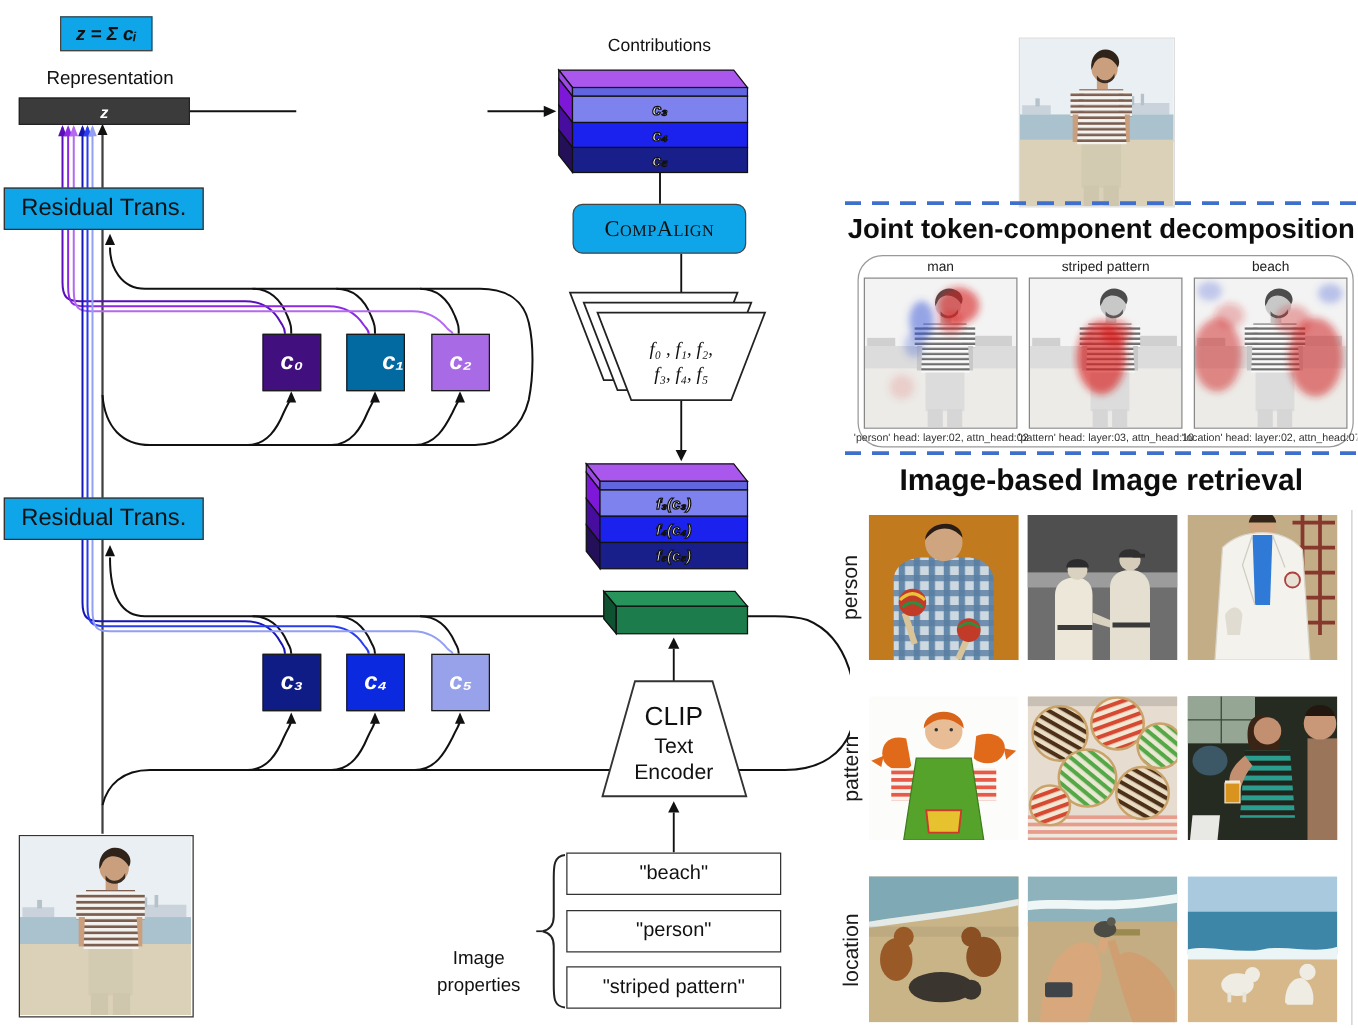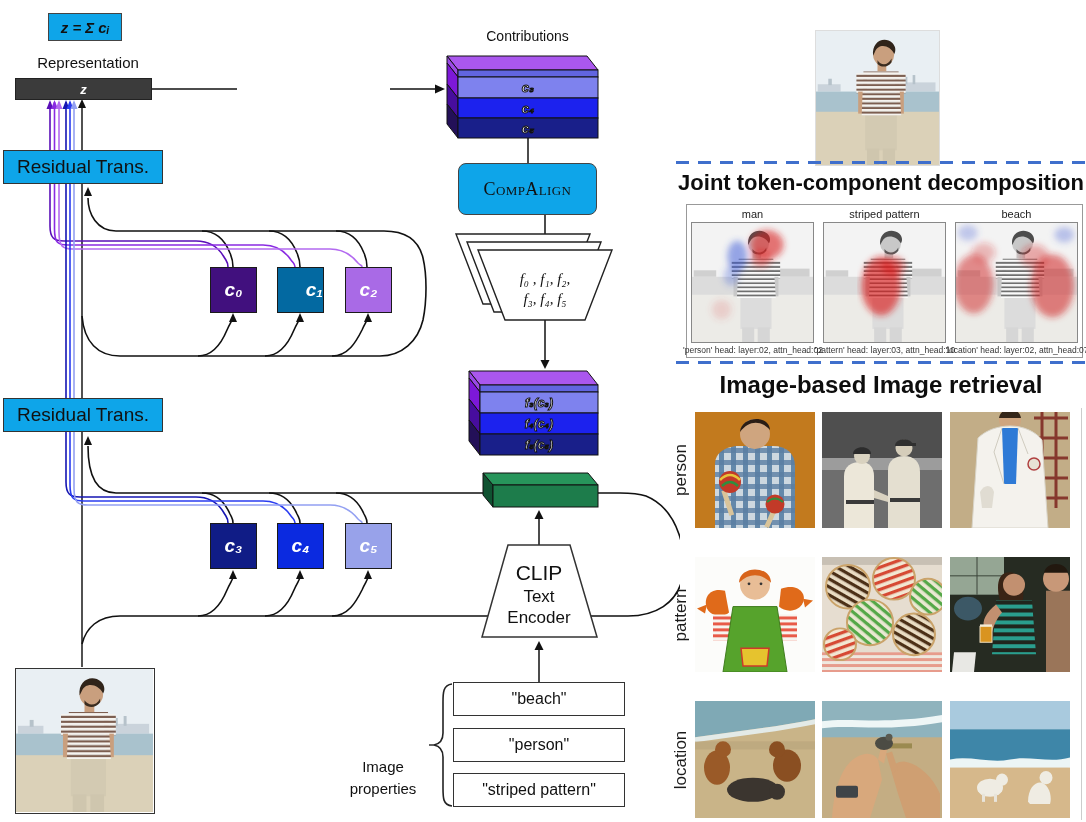--- a/index.html
+++ b/index.html
@@ -392,21 +392,21 @@
 </div>
 
 <div class="box" style="left:3px;top:150px;width:160px;height:34px;font-size:19px;">
   <span>Residual Trans.</span>
 </div>
 <div class="box" style="left:3px;top:398px;width:160px;height:34px;font-size:19px;">
   <span>Residual Trans.</span>
 </div>
 
 <div class="lbl" style="left:455px;top:28px;width:145px;font-size:14px;">Contributions</div>
-<div class="box rbox" style="left:458px;top:163px;width:139px;height:52px;">
+<div class="box rbox" style="left:458px;top:163px;width:139px;height:40px;">
   <span>CompAlign</span>
 </div>
 
 <div class="cbox" style="left:210px;top:267px;width:47px;height:46px;background:#41107e;">
   <span>c₀</span>
 </div>
 <div class="cbox" style="left:277px;top:267px;width:47px;height:46px;background:#0369a1;justify-content:flex-end;">
   <span>c₁</span>
 </div>
 <div class="cbox" style="left:345px;top:267px;width:47px;height:46px;background:#a96ae6;">
@@ -446,21 +446,21 @@
 <div class="photo-frame2" style="left:815px;top:30px;width:125px;height:136px;" aria-label="man in striped shirt standing on a beach">
   <svg width="123" height="134" viewBox="0 0 140 146" preserveAspectRatio="none">
         <use href="#sc-man"></use>
       </svg>
 </div>
 
 <div class="dash" style="left:676px;top:161px;width:410px;"></div>
 
 <div class="h-right" style="left:676px;top:170px;width:410px;font-size:22px;">Joint token-component decomposition</div>
 
-<div class="panel" style="left:686px;top:204px;width:397px;height:154px;">
+<div class="panel" style="left:686px;top:204px;width:397px;height:154px;border-radius:20px;">
 
   <div class="fig-title" style="left:4px;top:3px;width:123px;">man</div>
   <svg class="att-img" style="left:4px;top:17px;" width="123" height="121" viewBox="0 0 123 121">
     <g transform="scale(0.8786,0.8288)">
           <use href="#sc-man-gray" width="140" height="146"></use>
         </g>
     <g filter="url(#blur3)">
       <ellipse cx="76" cy="22" rx="17" ry="15" fill="#d82020" opacity=".6"></ellipse>
       <ellipse cx="70" cy="36" rx="10" ry="9" fill="#d82020" opacity=".45"></ellipse>
       <ellipse cx="46" cy="34" rx="10" ry="16" fill="#3a58d8" opacity=".5"></ellipse>

